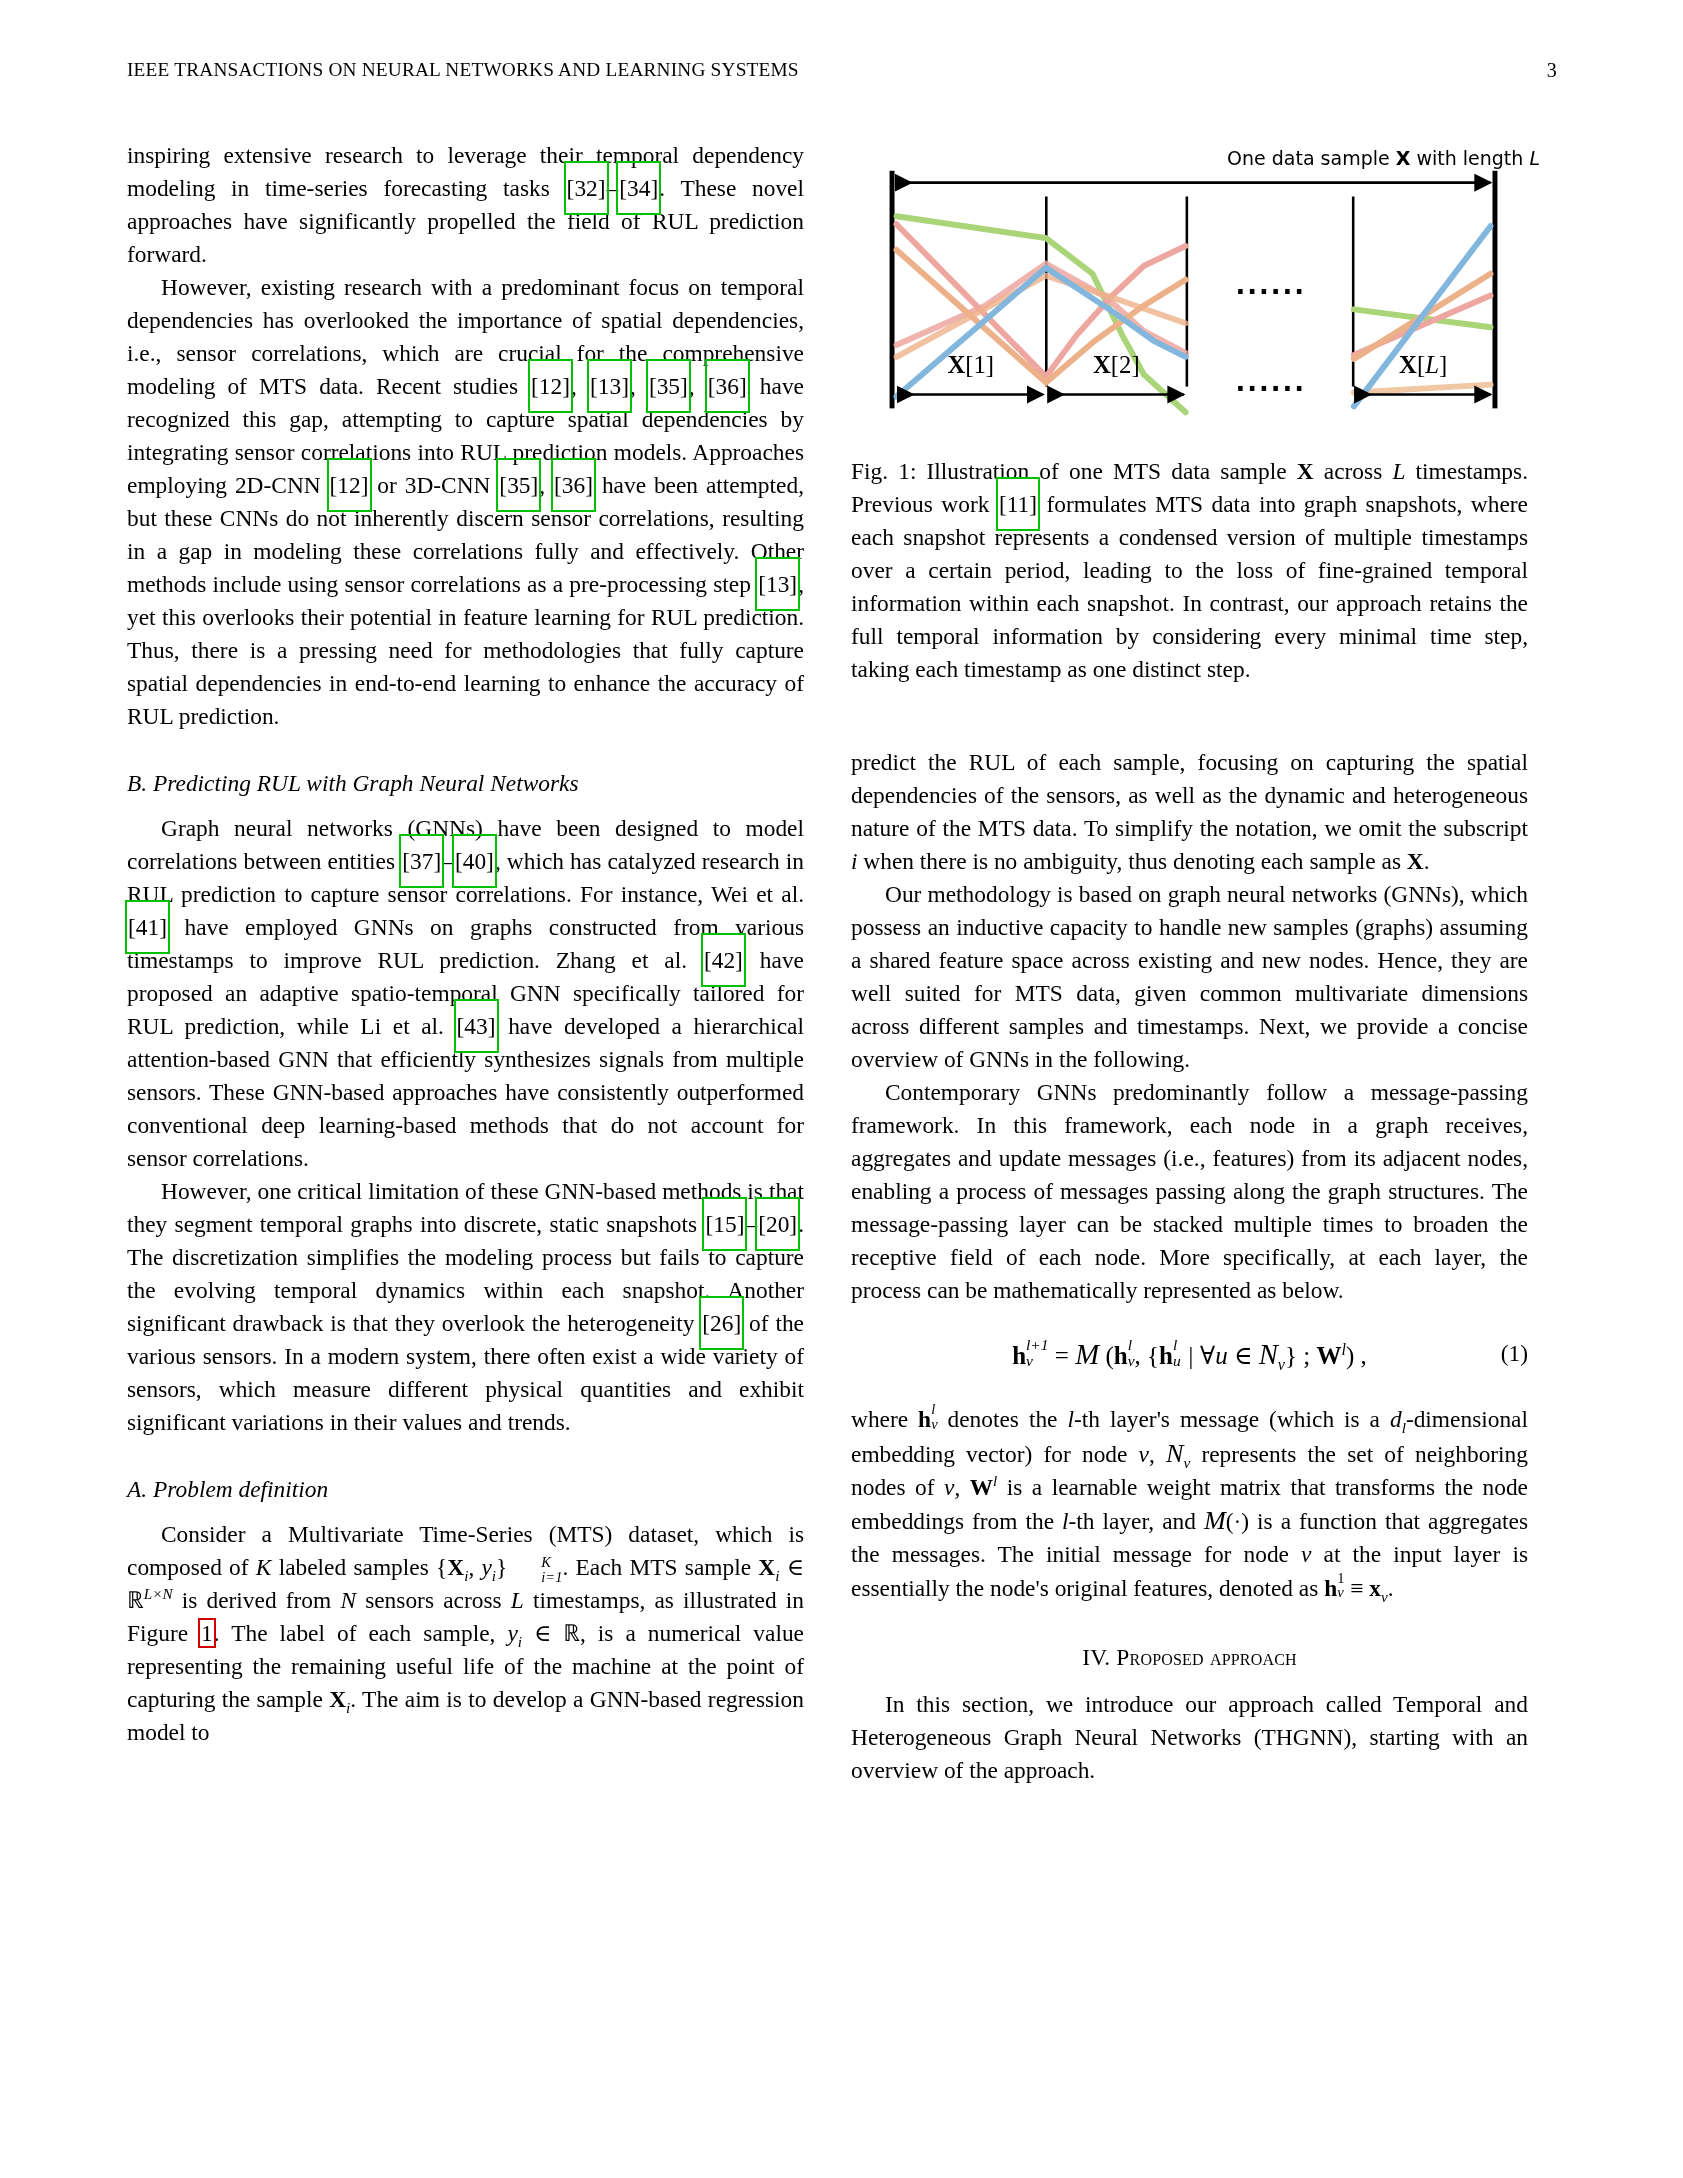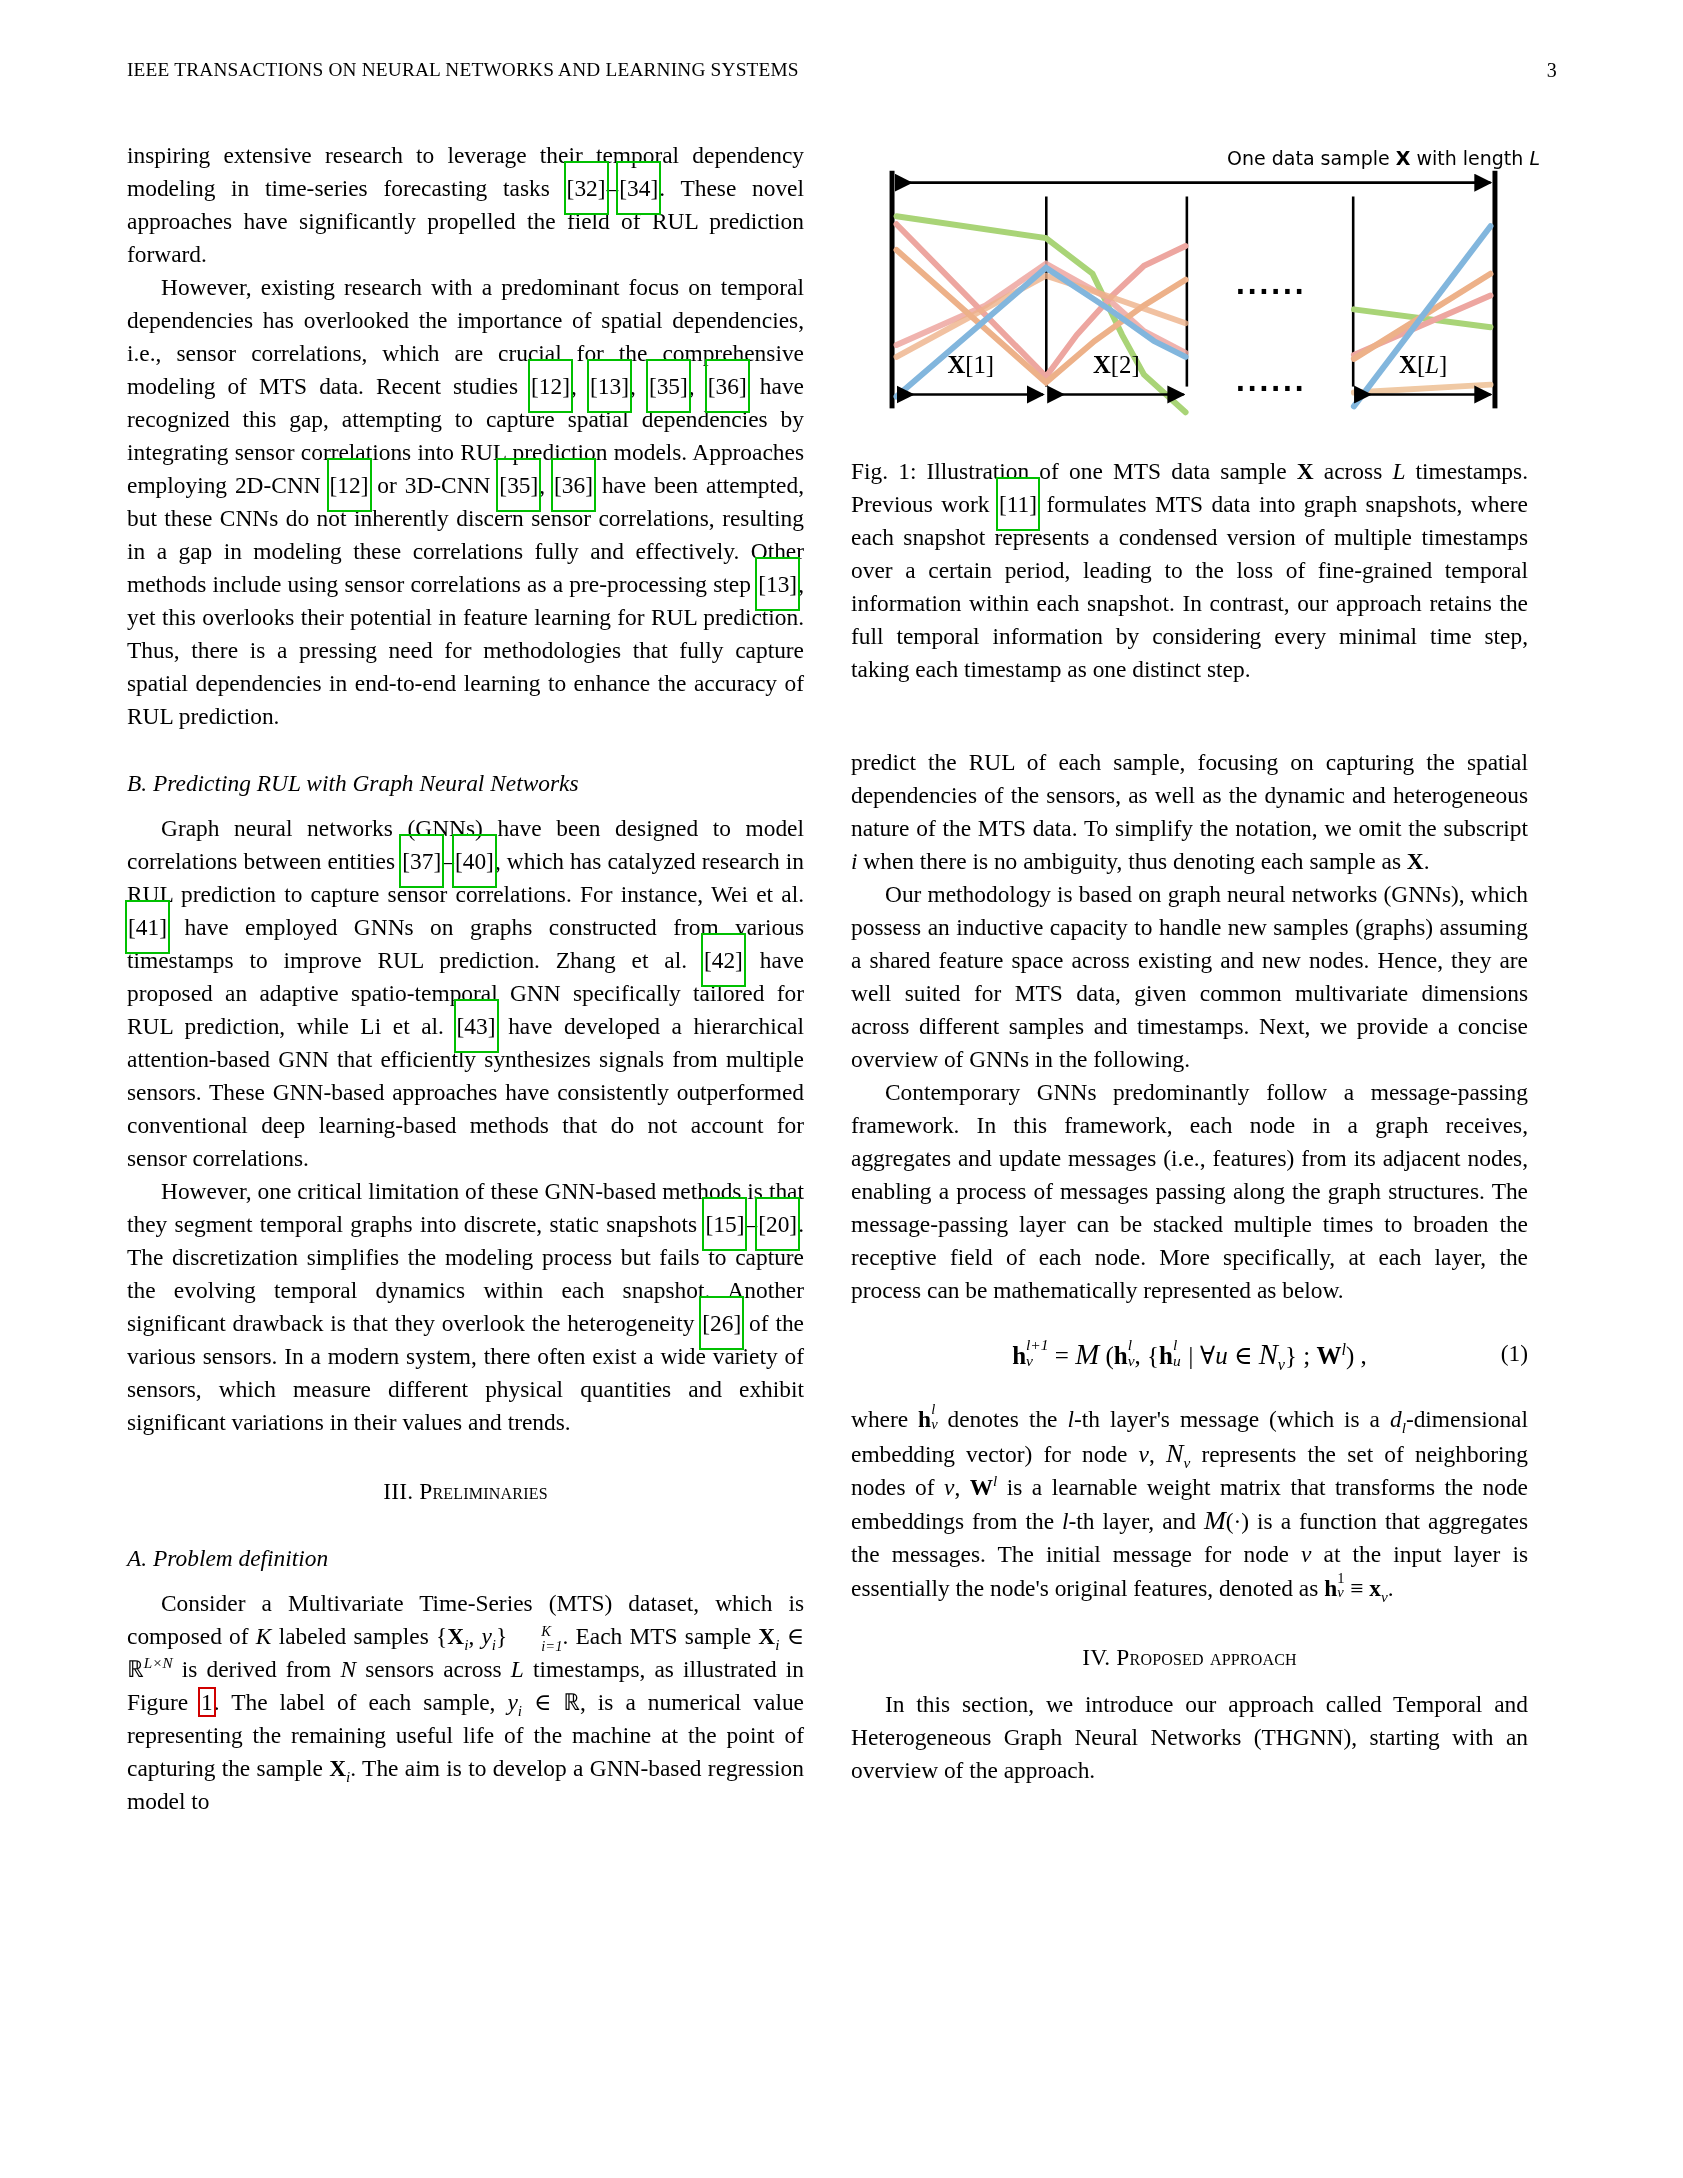--- a/index.html
+++ b/index.html
@@ -244,21 +244,20 @@
     <p class="noind"><span>inspiring extensive research to leverage their temporal dependency modeling in time-series forecasting tasks </span><span class="cite">[32]</span><span>–</span><span class="cite">[34]</span><span>. These novel approaches have significantly propelled the field of RUL prediction forward.</span></p>
 
     <p class="ind"><span>However, existing research with a predominant focus on temporal dependencies has overlooked the importance of spatial dependencies, i.e., sensor correlations, which are crucial for the comprehensive modeling of MTS data. Recent studies </span><span class="cite">[12]</span><span>, </span><span class="cite">[13]</span><span>, </span><span class="cite">[35]</span><span>, </span><span class="cite">[36]</span><span> have recognized this gap, attempting to capture spatial dependencies by integrating sensor correlations into RUL prediction models. Approaches employing 2D-CNN </span><span class="cite">[12]</span><span> or 3D-CNN </span><span class="cite">[35]</span><span>, </span><span class="cite">[36]</span><span> have been attempted, but these CNNs do not inherently discern sensor correlations, resulting in a gap in modeling these correlations fully and effectively. Other methods include using sensor correlations as a pre-processing step </span><span class="cite">[13]</span><span>, yet this overlooks their potential in feature learning for RUL prediction. Thus, there is a pressing need for methodologies that fully capture spatial dependencies in end-to-end learning to enhance the accuracy of RUL prediction.</span></p>
 
     <div class="sub-head">B. Predicting RUL with Graph Neural Networks</div>
 
     <p class="ind"><span>Graph neural networks (GNNs) have been designed to model correlations between entities </span><span class="cite">[37]</span><span>–</span><span class="cite">[40]</span><span>, which has catalyzed research in RUL prediction to capture sensor correlations. For instance, Wei et al. </span><span class="cite">[41]</span><span> have employed GNNs on graphs constructed from various timestamps to improve RUL prediction. Zhang et al. </span><span class="cite">[42]</span><span> have proposed an adaptive spatio-temporal GNN specifically tailored for RUL prediction, while Li et al. </span><span class="cite">[43]</span><span> have developed a hierarchical attention-based GNN that efficiently synthesizes signals from multiple sensors. These GNN-based approaches have consistently outperformed conventional deep learning-based methods that do not account for sensor correlations.</span></p>
 
     <p class="ind"><span>However, one critical limitation of these GNN-based methods is that they segment temporal graphs into discrete, static snapshots </span><span class="cite">[15]</span><span>–</span><span class="cite">[20]</span><span>. The discretization simplifies the modeling process but fails to capture the evolving temporal dynamics within each snapshot. Another significant drawback is that they overlook the heterogeneity </span><span class="cite">[26]</span><span> of the various sensors. In a modern system, there often exist a wide variety of sensors, which measure different physical quantities and exhibit significant variations in their values and trends.</span></p>
 
-    <div class="sec-head">III.  Preliminaries</div>
 
 
     <div class="sub-head">A. Problem definition</div>
 
     <p class="ind"><span>Consider a Multivariate Time-Series (MTS) dataset, which is composed of </span><span class="mi">K</span><span> labeled samples </span><span>{<span class="mb">X</span><sub class="m">i</sub>, <span class="mi">y</span><sub class="m">i</sub>}<span class="stack"><span>K</span><span>i=1</span></span></span><span>. Each MTS sample </span><span class="mb">X</span><sub class="m">i</sub><span> ∈ </span><span class="bbR">ℝ</span><sup class="m">L×N</sup><span> is derived from </span><span class="mi">N</span><span> sensors across </span><span class="mi">L</span><span> timestamps, as illustrated in Figure </span><span class="cite-red">1</span><span>. The label of each sample, </span><span class="mi">y</span><sub class="m">i</sub><span> ∈ <span class="bbR">ℝ</span></span><span>, is a numerical value representing the remaining useful life of the machine at the point of capturing the sample </span><span class="mb">X</span><sub class="m">i</sub><span>. The aim is to develop a GNN-based regression model to</span></p>
 
   </div>
 
   <div class="col col-right" style="top:746px;">
 

